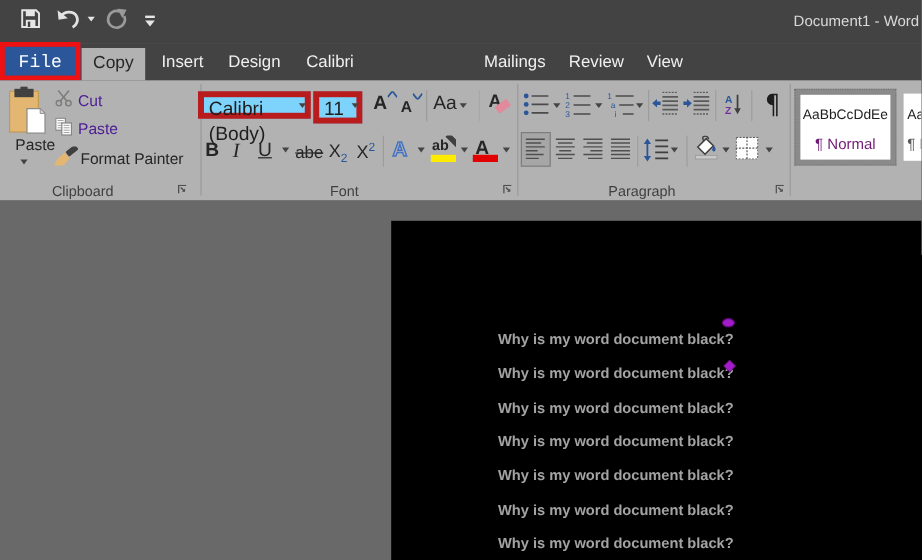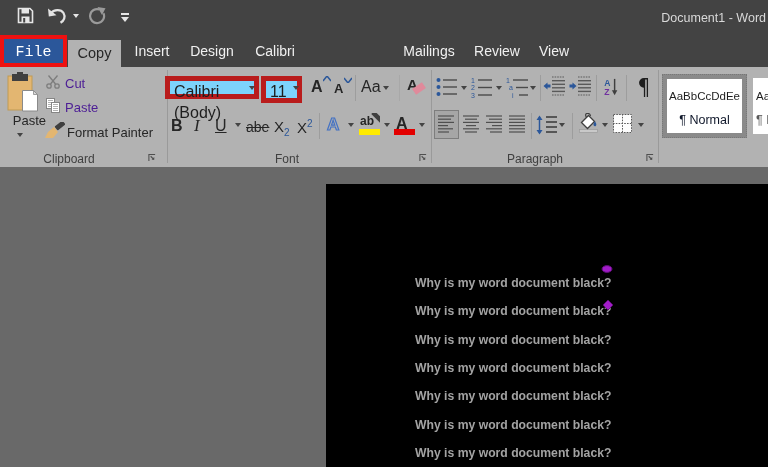--- a/index.html
+++ b/index.html
@@ -334,21 +334,21 @@
   <svg class="abs launch" style="left:646px" width="8" height="9" viewBox="0 0 8 9">
       <path d="M0.5 8 V0.5 H7.5" fill="none" stroke="#4f4f4f" stroke-width="1.2"></path>
       <path d="M2.5 2.5 L6 6" stroke="#4f4f4f" stroke-width="1.3"></path>
       <path d="M6.5 3.5 L6.5 6.5 L3.5 6.5 Z" fill="#4f4f4f"></path>
     </svg>
   <div class="abs gsep" style="left:658px"></div>
 
   <div class="abs" style="left:662px;top:7px;width:85px;height:64px;background:#8a8a8a;border:1px dotted #777"></div>
   <div class="abs" style="left:667px;top:12px;width:75px;height:54px;background:#fff"></div>
   <div class="abs" style="left:667px;top:23px;width:75px;text-align:center;font-size:11.5px;color:#1e1e1e">AaBbCcDdEe</div>
-  <div class="abs" style="left:667px;top:46px;width:75px;text-align:center;font-size:12.5px;color:#0f172a">¶ Normal</div>
+  <div class="abs" style="left:667px;top:46px;width:75px;text-align:center;font-size:12.5px;color:#701a75">¶ Normal</div>
   <div class="abs" style="left:753px;top:11px;width:15px;height:56px;background:#fff;overflow:hidden">
     <span style="position:absolute;left:3px;top:12px;font-size:11.5px;color:#1e1e1e;white-space:nowrap">AaBbCcDdEe</span>
     <span style="position:absolute;left:3px;top:35px;font-size:12.5px;color:#595959;white-space:nowrap">¶ No Spac</span>
   </div>
 </div>
 
 <div class="abs" id="docarea">
   <div id="page">
     <div class="dline" style="top:92px">Why is my word document black?</div>
     <div class="dline" style="top:120px">Why is my word document black?</div>

